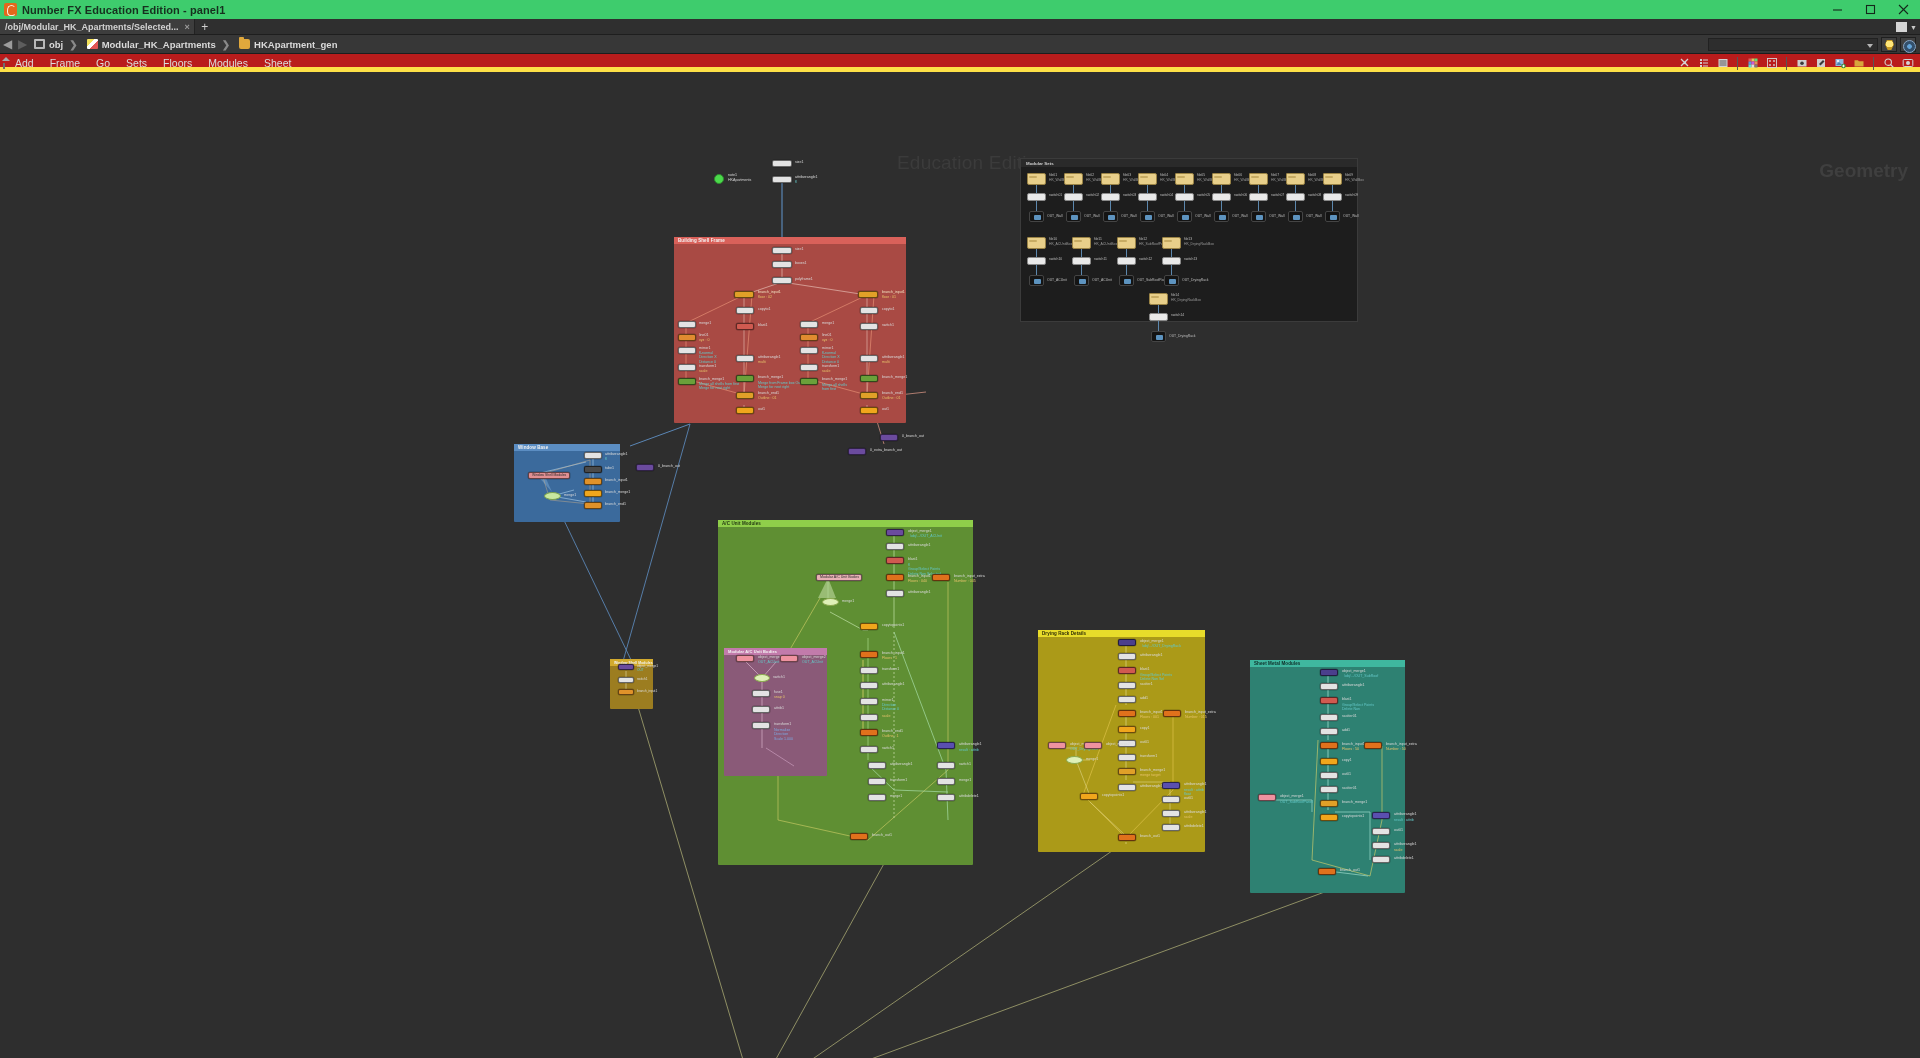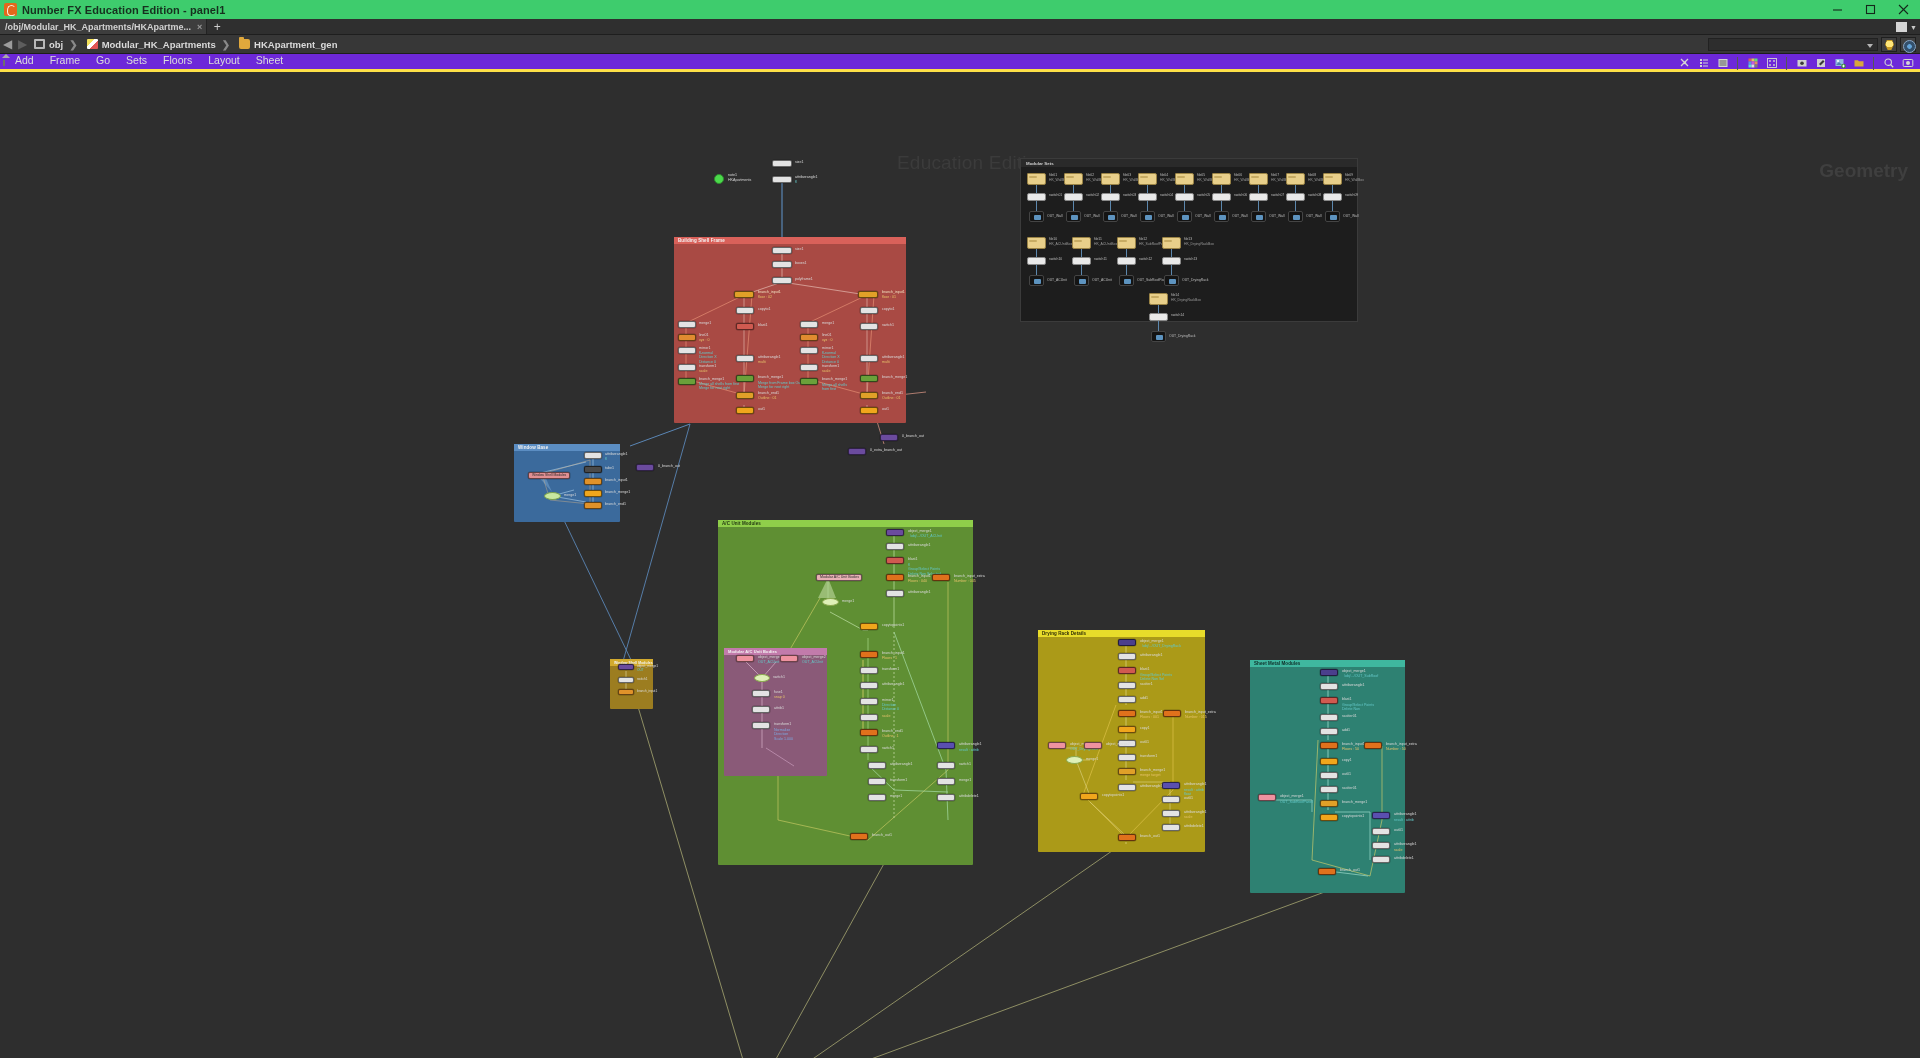--- a/index.html
+++ b/index.html
@@ -136,23 +136,23 @@
   }
   .pb-ico.target::after {
     content:""; position:absolute; left:2px; top:1.5px; width:11px; height:11px;
     border-radius:50%; border:1.6px solid #8aa8c8;
     background: radial-gradient(circle,#63a3d8 0 28%, #33506c 30% 100%);
   }
 
   
   #menubar {
     height: 18px; width: 100%;
-    background: #6d28d9;
-    display: flex; align-items: flex-end;
-    border-bottom: 3px solid #fde047;
+    background: #b91c1c;
+    display: flex; align-items: flex-start;
+    border-bottom: 5px solid #fde047;
     position: relative;
   }
   #menubar .mgrip {
     width: 7px; height: 18px; position: relative; flex: none;
   }
   #menubar .mgrip::before {
     content:""; position:absolute; left:2px; top:3px;
     border-left: 4px solid transparent; border-right:4px solid transparent;
     border-bottom: 4px solid #a9a9a9;
   }
@@ -296,21 +296,21 @@
       <svg width="11" height="11" viewBox="0 0 11 11">
           <line x1="1" y1="1" x2="10" y2="10" stroke="#14281b" stroke-width="1.1"></line>
           <line x1="10" y1="1" x2="1" y2="10" stroke="#14281b" stroke-width="1.1"></line>
         </svg>
     </div>
   </div>
 </div>
 
 <div id="tabstrip">
   <div class="desktop-tab">
-    <span>/obj/Modular_HK_Apartments/HKApartme...</span>
+    <span>/obj/Modular_HK_Apartments/Selected...</span>
     <span class="tclose">×</span>
   </div>
   <div class="newtab">+</div>
   <div class="ts-right">
     <div class="sq"></div>
     <div class="caret">▼</div>
   </div>
 </div>
 
 <div id="pathbar">
@@ -339,21 +339,21 @@
   </div>
 </div>
 
 <div id="menubar">
   <div class="mgrip"></div>
   <div class="mitem">Add</div>
   <div class="mitem">Frame</div>
   <div class="mitem">Go</div>
   <div class="mitem">Sets</div>
   <div class="mitem">Floors</div>
-  <div class="mitem">Layout</div>
+  <div class="mitem">Modules</div>
   <div class="mitem">Sheet</div>
 
   <div id="menu-right">
     <div class="tb">
       <svg width="12" height="12" viewBox="0 0 12 12">
           <path d="M2 2 L9 9 M9 2 L2 9" stroke="#d4d4d4" stroke-width="1.3" fill="none"></path>
           <circle cx="6" cy="6" r="1.2" fill="#d4d4d4"></circle>
         </svg>
     </div>
     <div class="tb">

